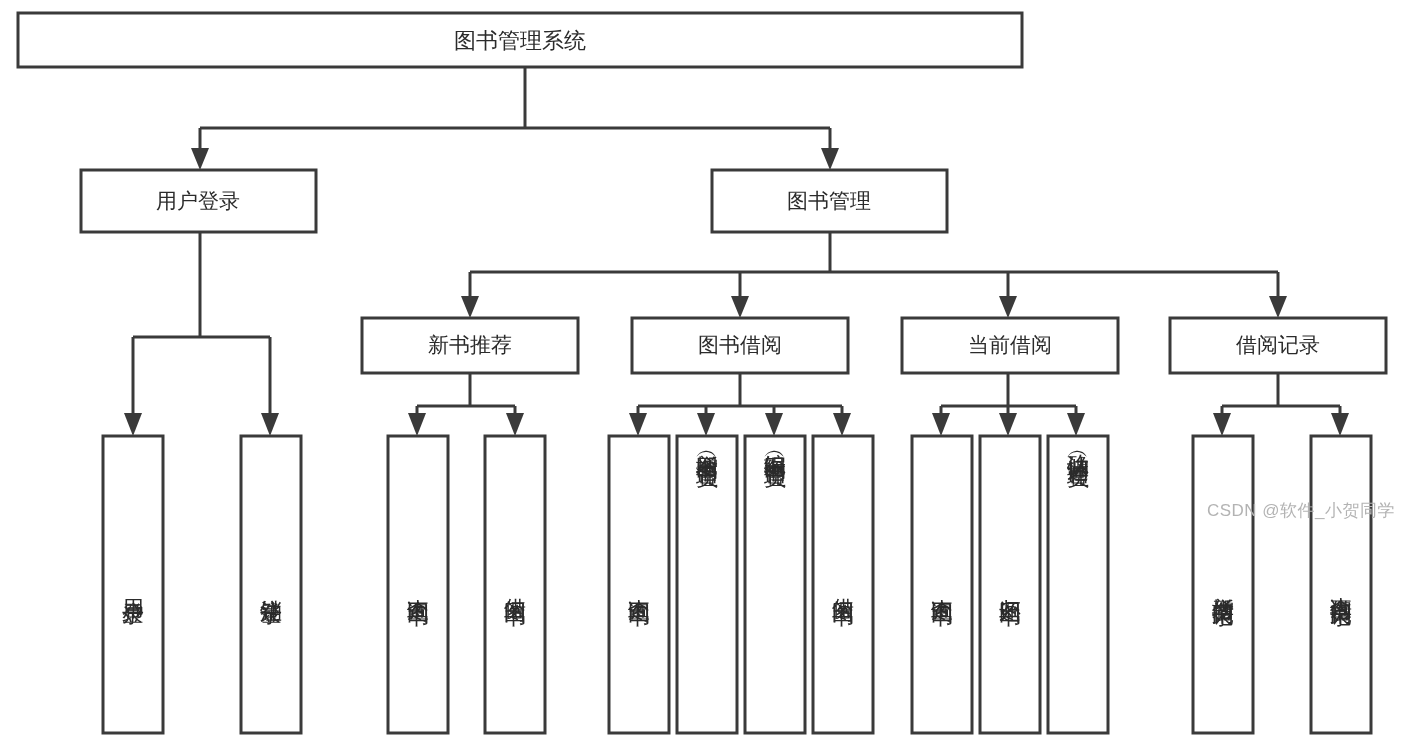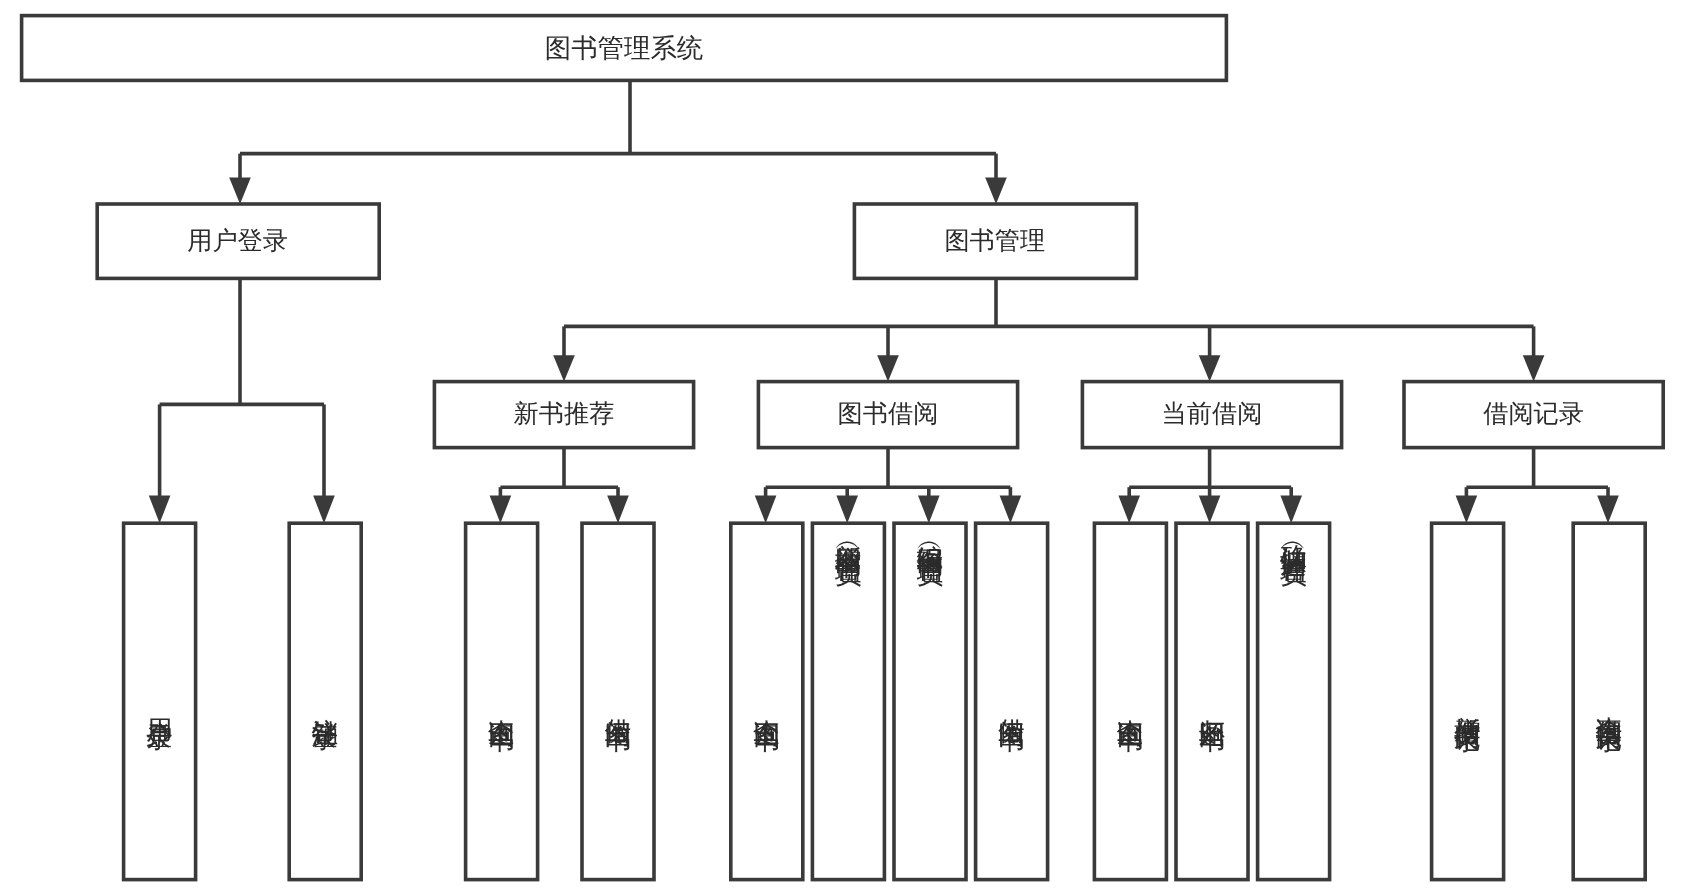--- a/index.html
+++ b/index.html
@@ -254,14 +254,15 @@
     <span class="leaf-label">确认归还（管理员）</span>
   </div>
 
   <div class="leaf-label-wrap" style="left:1193px; top:436px; width:60px; height:297px;">
     <span class="leaf-label">新增借阅记录</span>
   </div>
   <div class="leaf-label-wrap" style="left:1311px; top:436px; width:60px; height:297px;">
     <span class="leaf-label">查询借阅记录</span>
   </div>
 
+  <div class="watermark">CSDN @软件_小贺同学</div>
 
 </div>
 
 </body></html>

